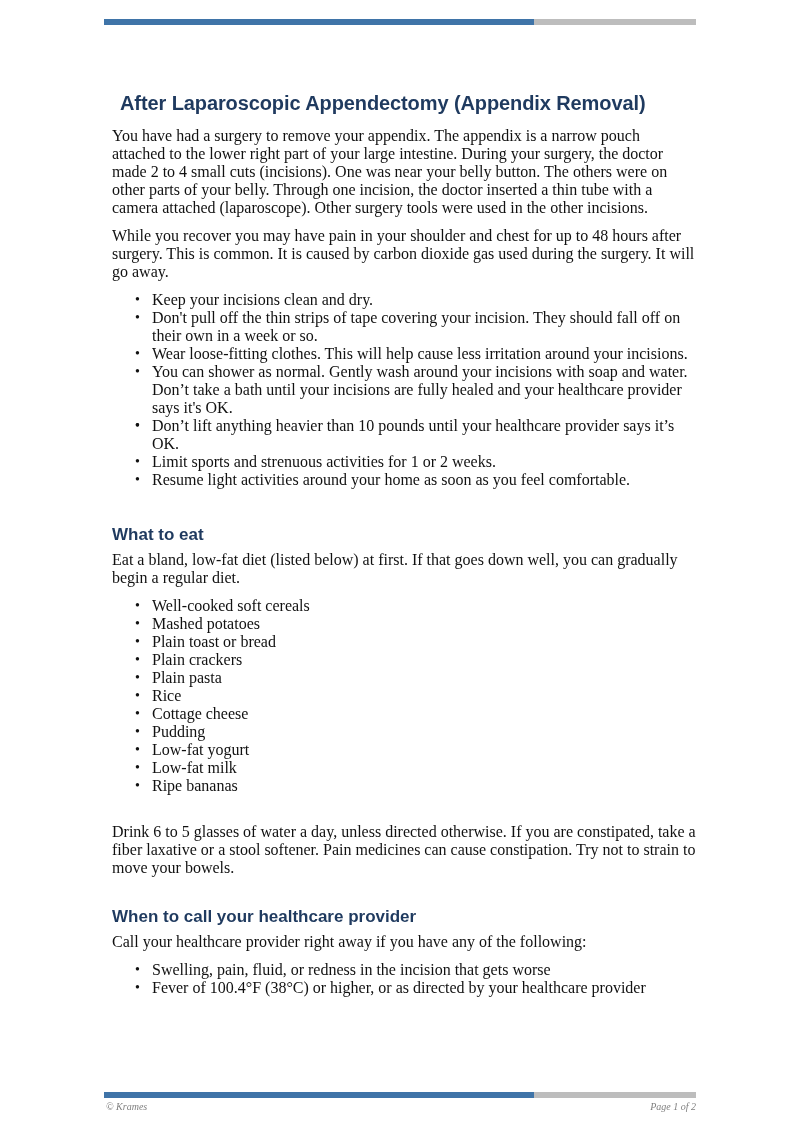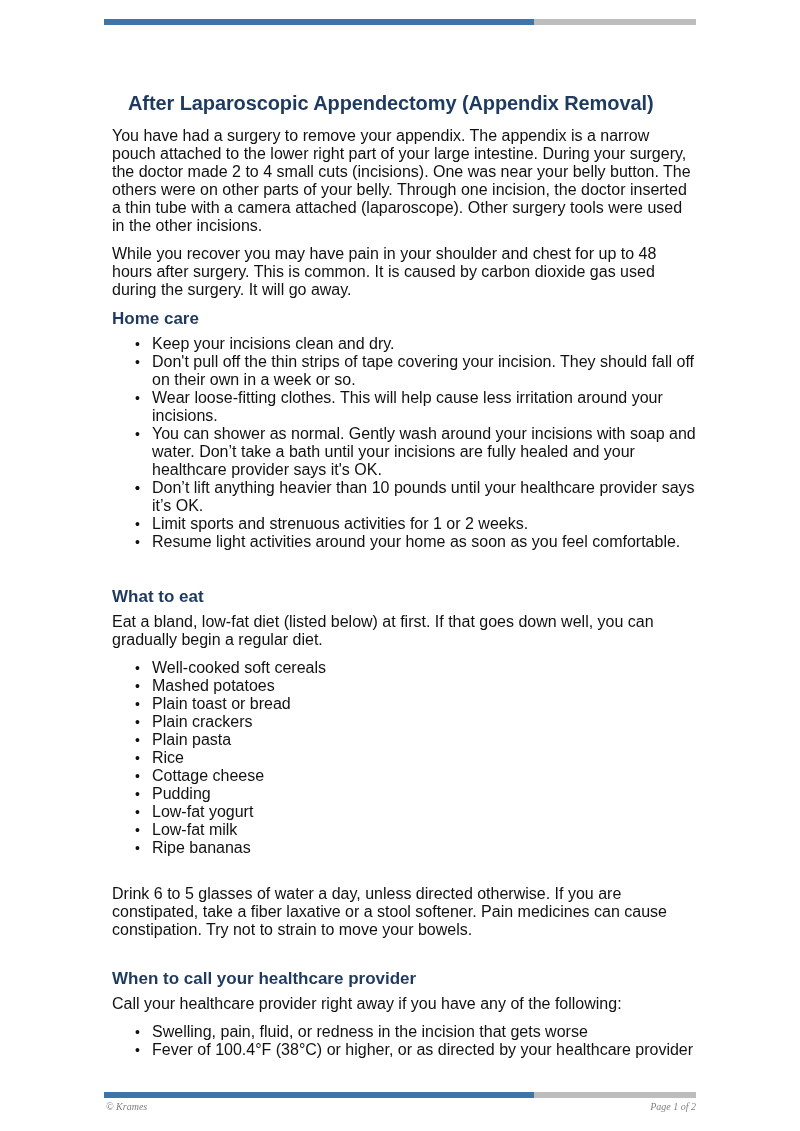--- a/index.html
+++ b/index.html
@@ -3,23 +3,23 @@
 <meta charset="utf-8">
 <style>
   html, body { margin: 0; padding: 0; background: #ffffff; }
   body { width: 800px; height: 1131px; position: relative; overflow: hidden; }
   .bar { position: absolute; left: 104px; width: 592px; height: 6px; display: flex; }
   .bar .blue { background: #3f74a8; width: 430px; height: 100%; }
   .bar .grey { background: #bdbdbd; flex: 1; height: 100%; }
   #top-bar { top: 19px; }
   #bottom-bar { top: 1092px; }
   .content { position: absolute; left: 112px; top: 92px; width: 585px; }
-  h1 { font-family: "Liberation Sans", sans-serif; font-weight: bold; color: #1f3a5f; font-size: 20px; margin: 0 0 12px 16px; letter-spacing: -0.1px; }
+  h1 { font-family: "Liberation Sans", sans-serif; font-weight: bold; color: #1f3a5f; font-size: 20px; margin: 0 0 12px 8px; letter-spacing: -0.1px; }
   h2 { font-family: "Liberation Sans", sans-serif; font-weight: bold; color: #1f3a5f; font-size: 17px; margin: 0 0 6px 0; }
-  p, li { font-family: Liberation Sans, sans-serif; font-size: 16px; line-height: 18px; color: #111; }
+  p, li { font-family: Liberation Serif, serif; font-size: 16px; line-height: 18px; color: #111; }
   p { margin: 0 0 10px 0; }
   ul { margin: 0 0 10px 0; padding-left: 40px; list-style: none; }
   li { position: relative; margin: 0; }
   li .bullet { position: absolute; left: -17px; top: 0; font-size: 14px; }
   .gap-lg { height: 26px; }
   .gap-md { height: 18px; }
   .footer { position: absolute; top: 1101px; left: 106px; width: 590px; font-family: Liberation Serif, serif; font-style: italic; font-size: 10px; color: #808080; display: flex; justify-content: space-between; }
 </style>
 </head>
 <body>
@@ -27,21 +27,20 @@
 <div class="bar" id="top-bar">
   <div class="blue" style="width: 72.6%; background: rgb(63, 116, 168);"></div>
   <div class="grey" style="background: rgb(189, 189, 189);"></div>
 </div>
 
 <div class="content">
   <h1 style="color: rgb(31, 58, 95);">After Laparoscopic Appendectomy (Appendix Removal)</h1>
   <p>You have had a surgery to remove your appendix. The appendix is a narrow pouch attached to the lower right part of your large intestine. During your surgery, the doctor made 2 to 4 small cuts (incisions). One was near your belly button. The others were on other parts of your belly. Through one incision, the doctor inserted a thin tube with a camera attached (laparoscope). Other surgery tools were used in the other incisions.</p>
   <p>While you recover you may have pain in your shoulder and chest for up to 48 hours after surgery. This is common. It is caused by carbon dioxide gas used during the surgery. It will go away.</p>
 
-  <h2 style="color: rgb(31, 58, 95);">Home care</h2>
   <ul id="home-care-list">
       <li><span class="bullet">•</span><span>Keep your incisions clean and dry.</span></li>
       <li><span class="bullet">•</span><span>Don't pull off the thin strips of tape covering your incision. They should fall off on their own in a week or so.</span></li>
       <li><span class="bullet">•</span><span>Wear loose-fitting clothes. This will help cause less irritation around your incisions.</span></li>
       <li><span class="bullet">•</span><span>You can shower as normal. Gently wash around your incisions with soap and water. Don’t take a bath until your incisions are fully healed and your healthcare provider says it's OK.</span></li>
       <li><span class="bullet">•</span></li>
       <li><span class="bullet">•</span><span>Don’t lift anything heavier than 10 pounds until your healthcare provider says it’s OK.</span></li>
       <li><span class="bullet">•</span><span>Limit sports and strenuous activities for 1 or 2 weeks.</span></li>
       <li><span class="bullet">•</span><span>Resume light activities around your home as soon as you feel comfortable.</span></li>
     </ul>

